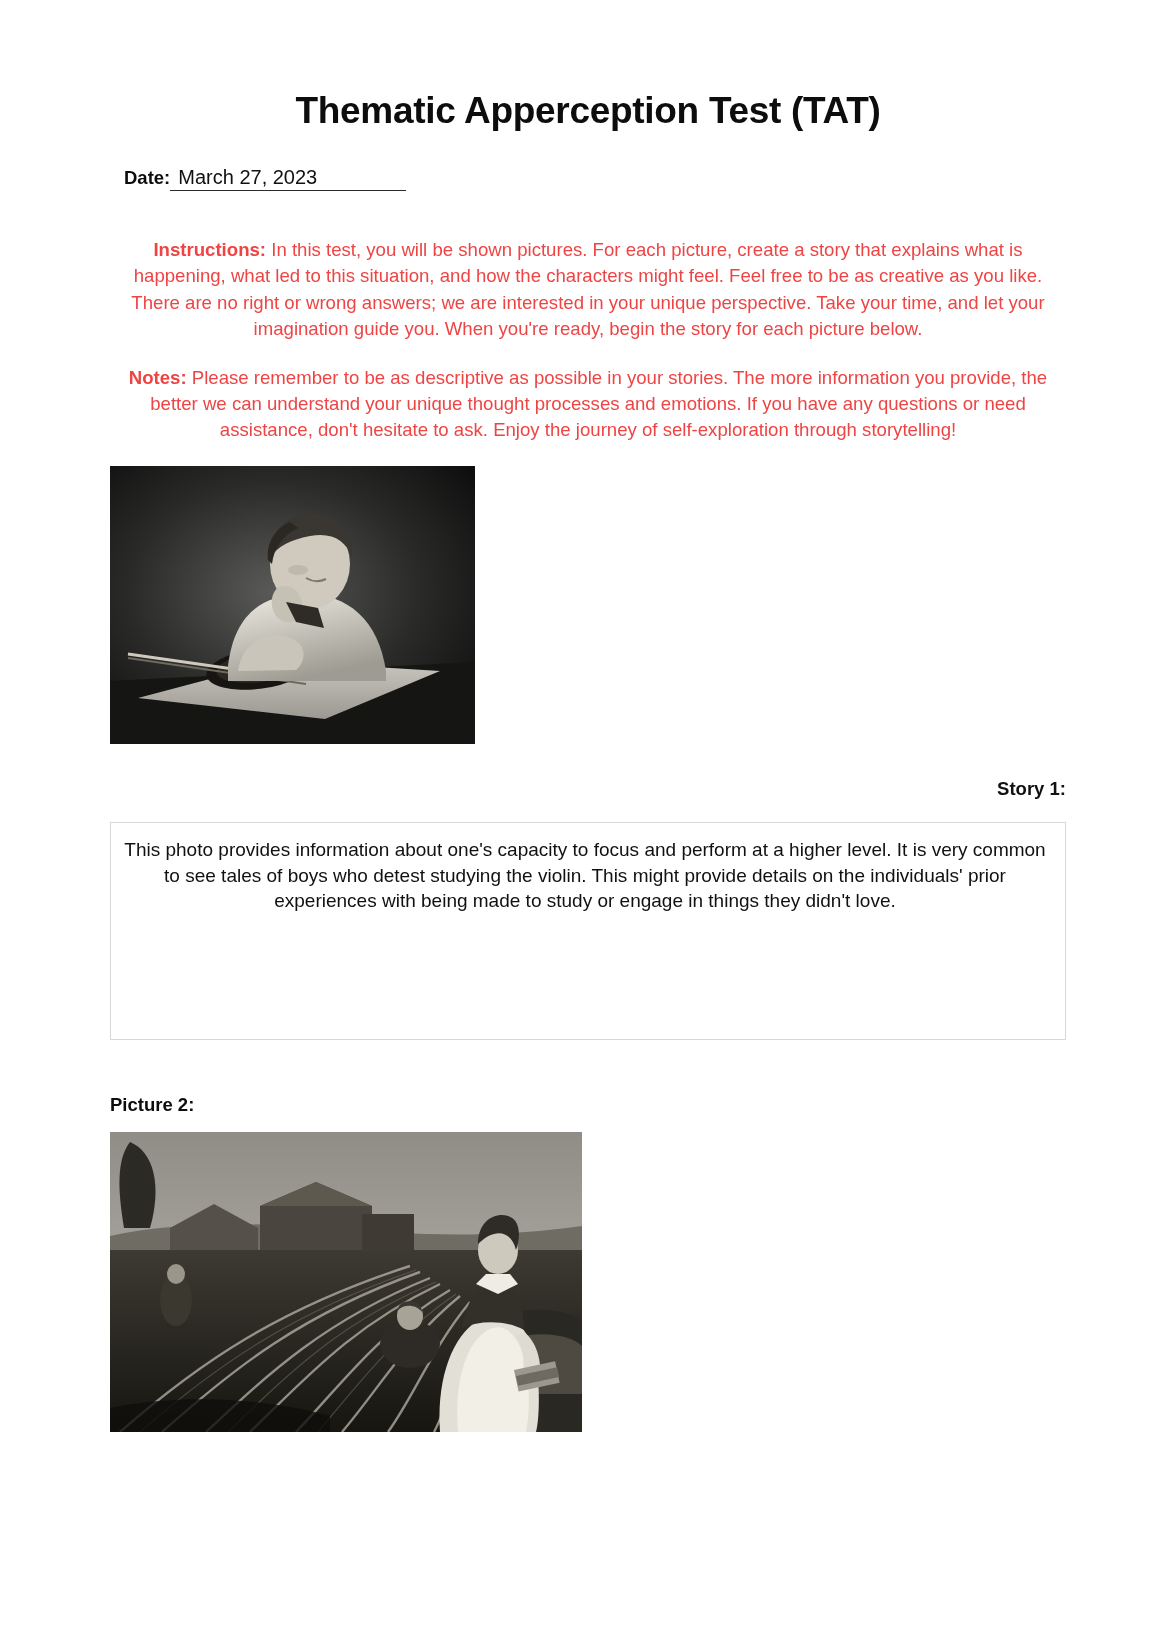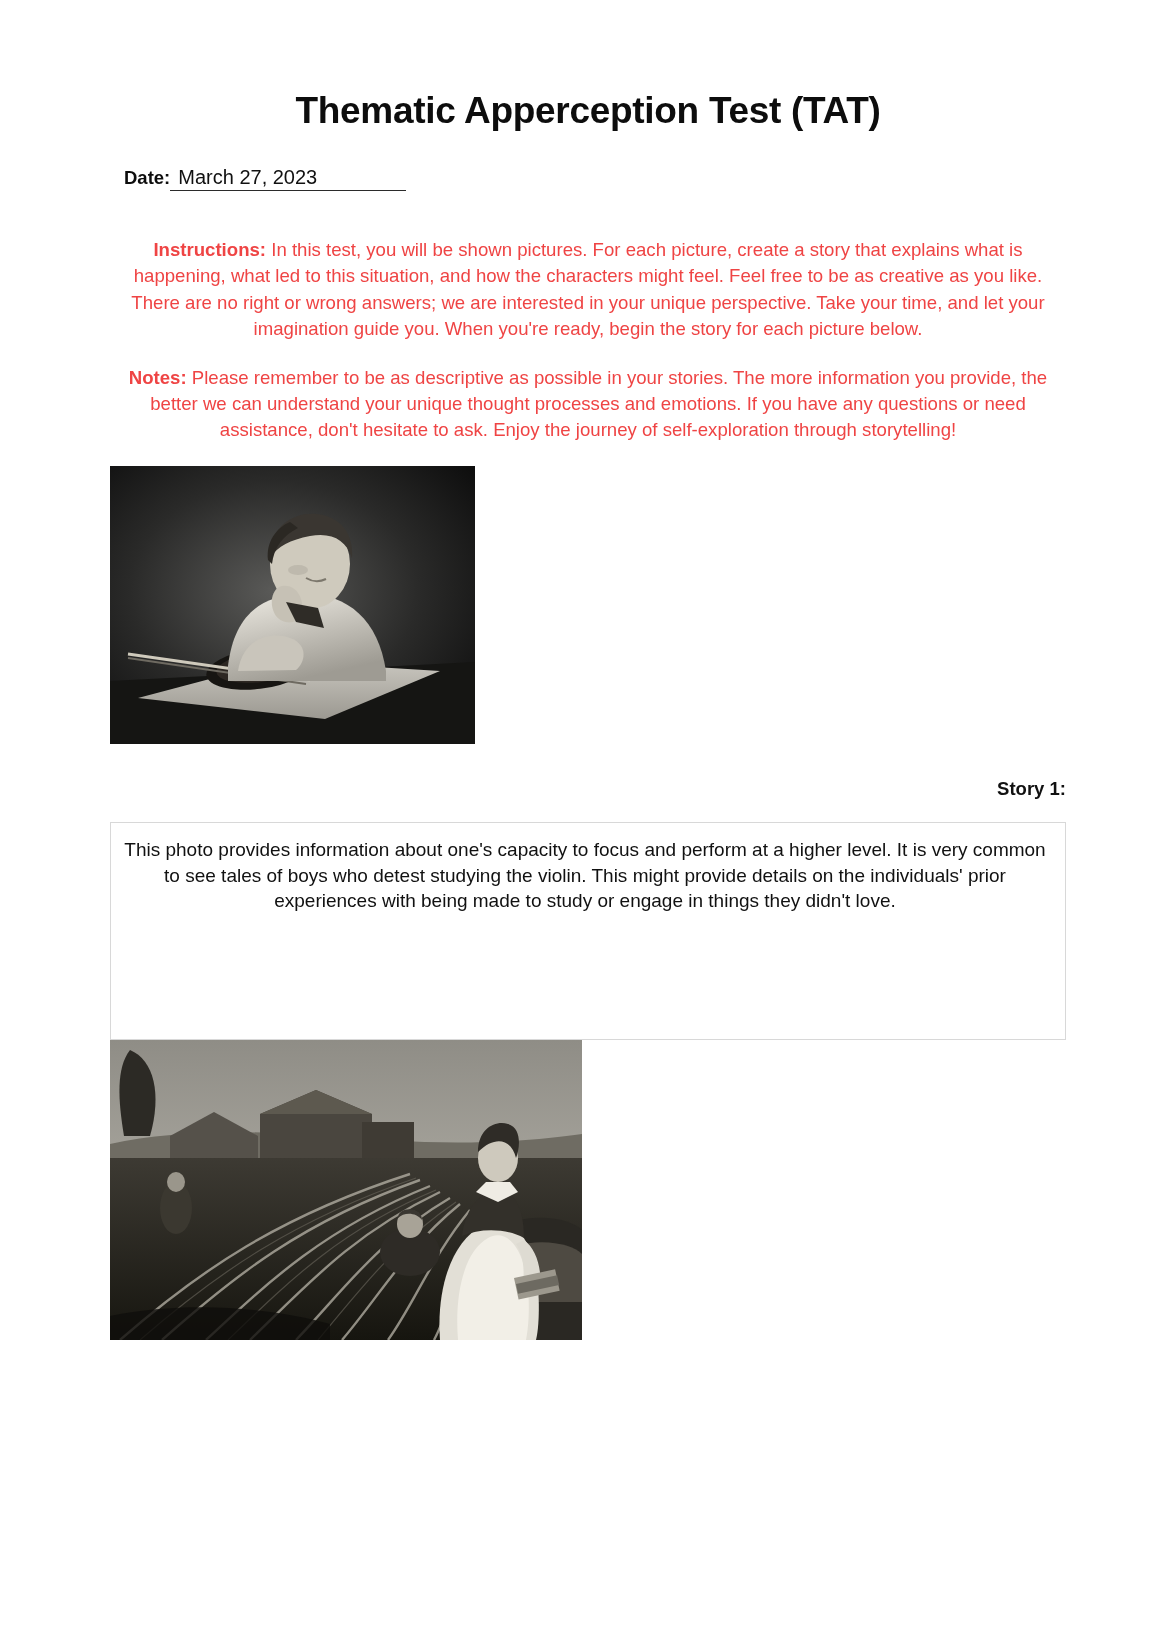--- a/index.html
+++ b/index.html
@@ -189,20 +189,21 @@
       <rect x="0" y="0" width="365" height="278" fill="none"></rect>
     </svg>
   </div>
 
   <div class="story-label">Story 1:</div>
 
   <div class="story-box">
     <div class="story-text">This photo provides information about one's capacity to focus and perform at a higher level. It is very common to see tales of boys who detest studying the violin. This might provide details on the individuals' prior experiences with being made to study or engage in things they didn't love.</div>
   </div>
 
+  <div class="section-label pic-label-2">Picture 2:</div>
 
   <div class="picture-2">
     <svg viewBox="0 0 472 300" width="472" height="300" preserveAspectRatio="none" aria-hidden="true">
       <defs>
         <linearGradient id="sky2" x1="0" y1="0" x2="0" y2="1">
           <stop offset="0%" stop-color="#8f8d86"></stop>
           <stop offset="100%" stop-color="#c2bfb6"></stop>
         </linearGradient>
         <linearGradient id="field2" x1="0" y1="0" x2="0" y2="1">
           <stop offset="0%" stop-color="#3d3a33"></stop>

